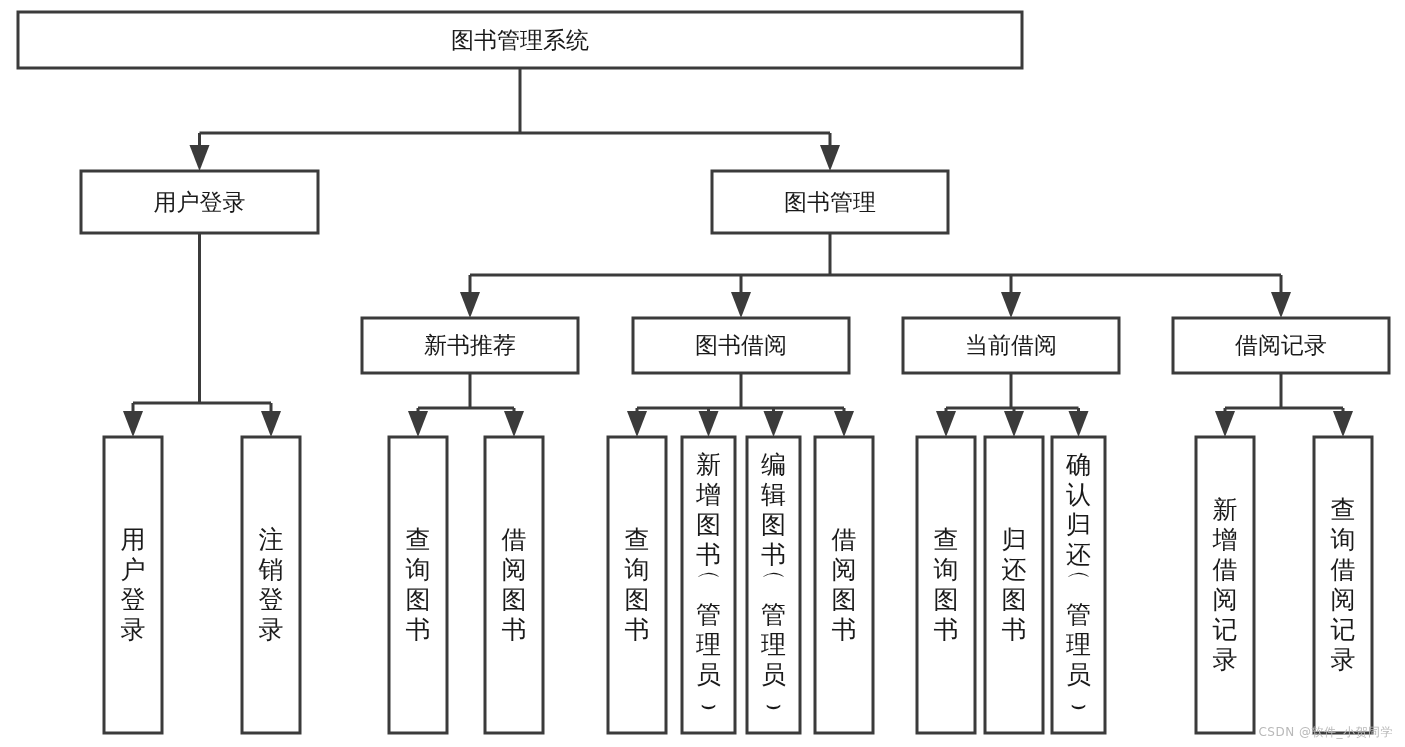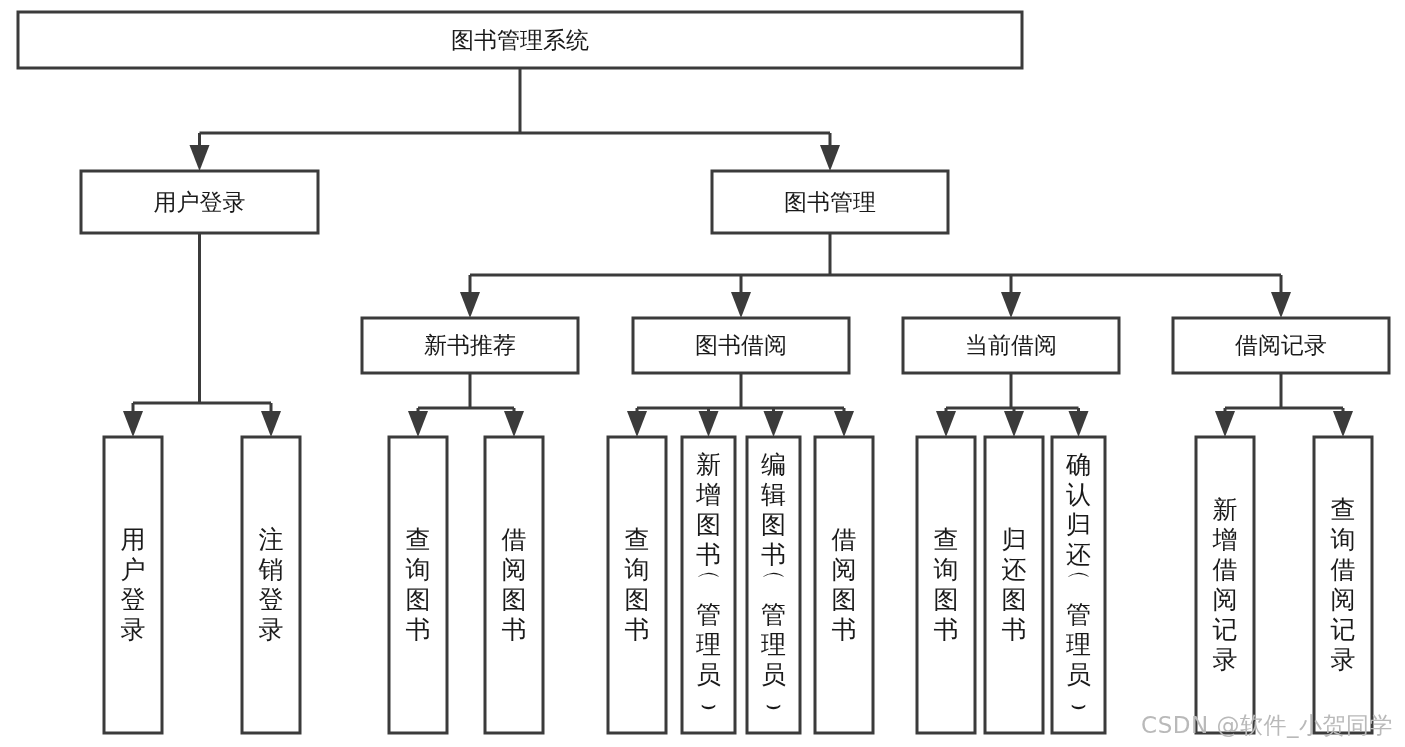--- a/index.html
+++ b/index.html
@@ -52,21 +52,21 @@
     font-family: "DejaVu Sans", "Liberation Sans", sans-serif;
     font-size: 25px;
     fill: #1a1a1a;
     text-anchor: middle;
   }
   .watermark {
     position: absolute;
     right: 12px;
     bottom: 6px;
     font-family: "DejaVu Sans", "Liberation Sans", sans-serif;
-    font-size: 23px;
+    font-size: 12px;
     color: #b9b9b9;
     letter-spacing: 0.5px;
     white-space: nowrap;
     user-select: none;
   }
 </style>
 </head>
 <body>
 
 <div id="diagram-root">

